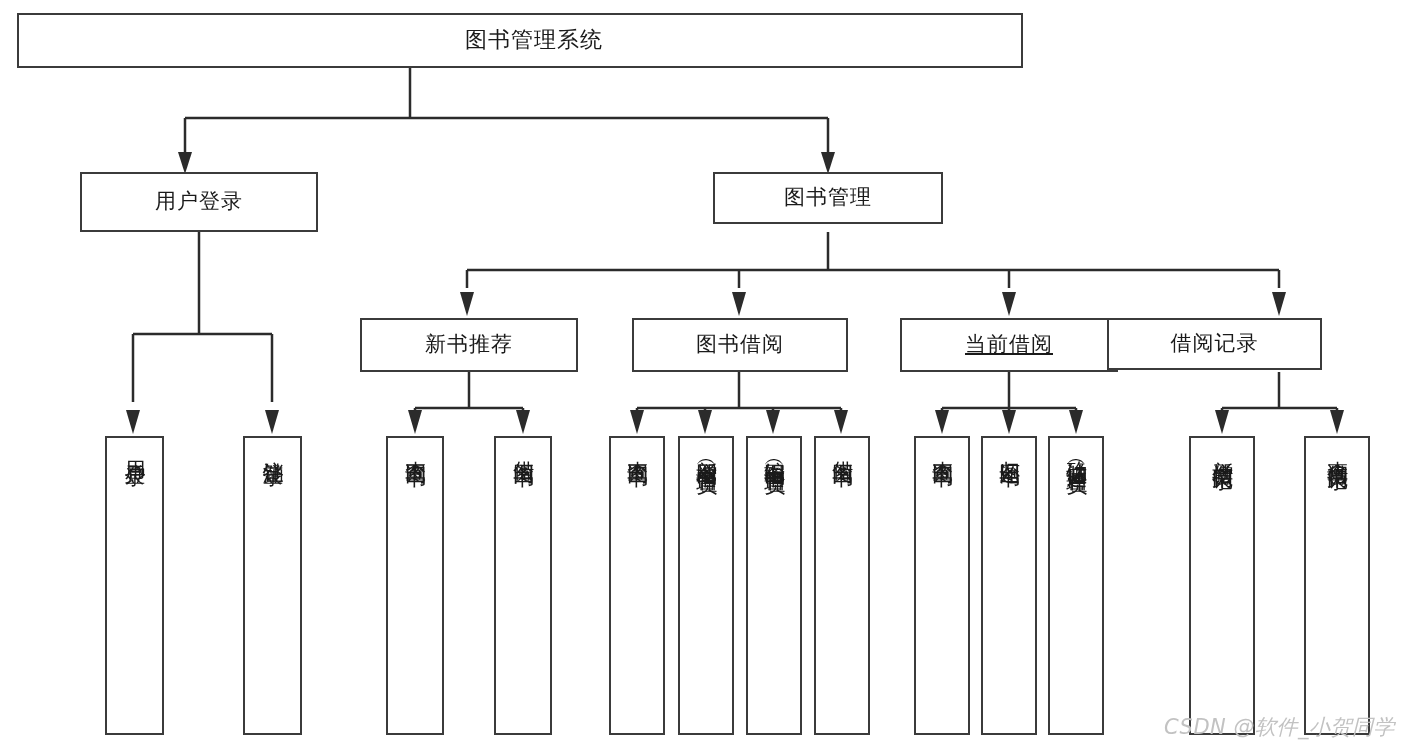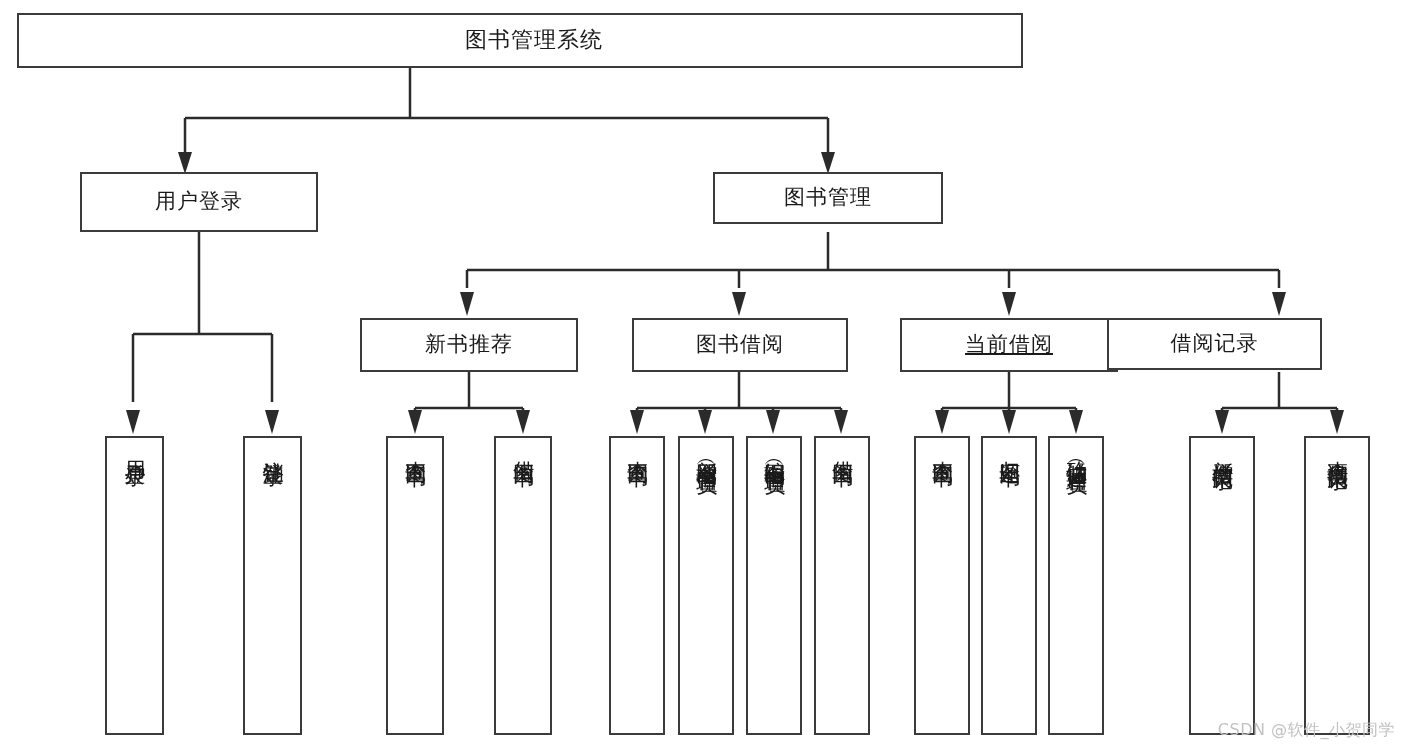--- a/index.html
+++ b/index.html
@@ -25,24 +25,25 @@
     padding-top:6px;
     justify-content:flex-start;
     align-items:center;
   }
   .node.root{font-size:22px;}
   svg.links{position:absolute;left:0;top:0;width:1405px;height:747px;pointer-events:none;}
   .watermark{
     position:absolute;
     right:10px;
     bottom:6px;
-    font-size:16px;
+    font-size:21px;
     color:#c2c2c2;
     white-space:nowrap;
     letter-spacing:0.5px;
+    font-style:italic;
   }
 </style>
 </head>
 <body>
 
 <div id="canvas">
 
   <svg class="links" viewBox="0 0 1405 747">
     <g stroke="#2b2b2b" stroke-width="2.5" fill="none">
 

